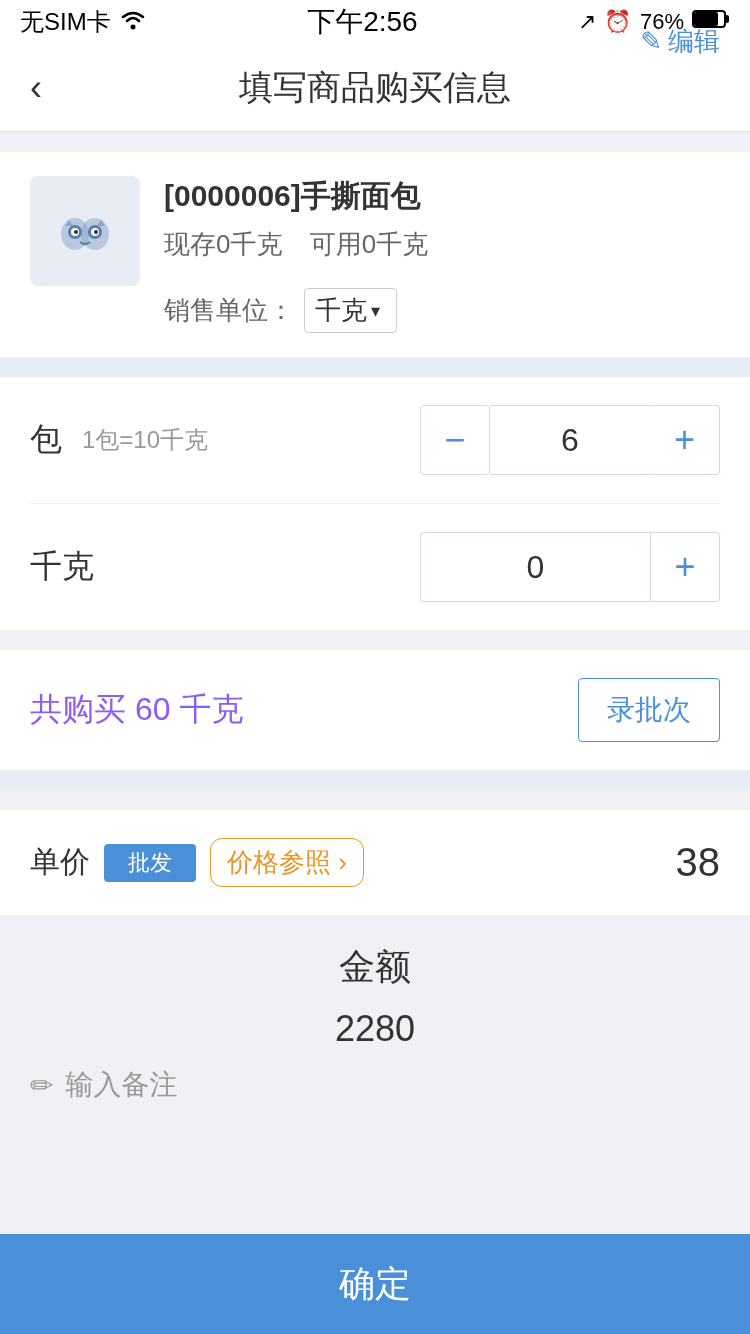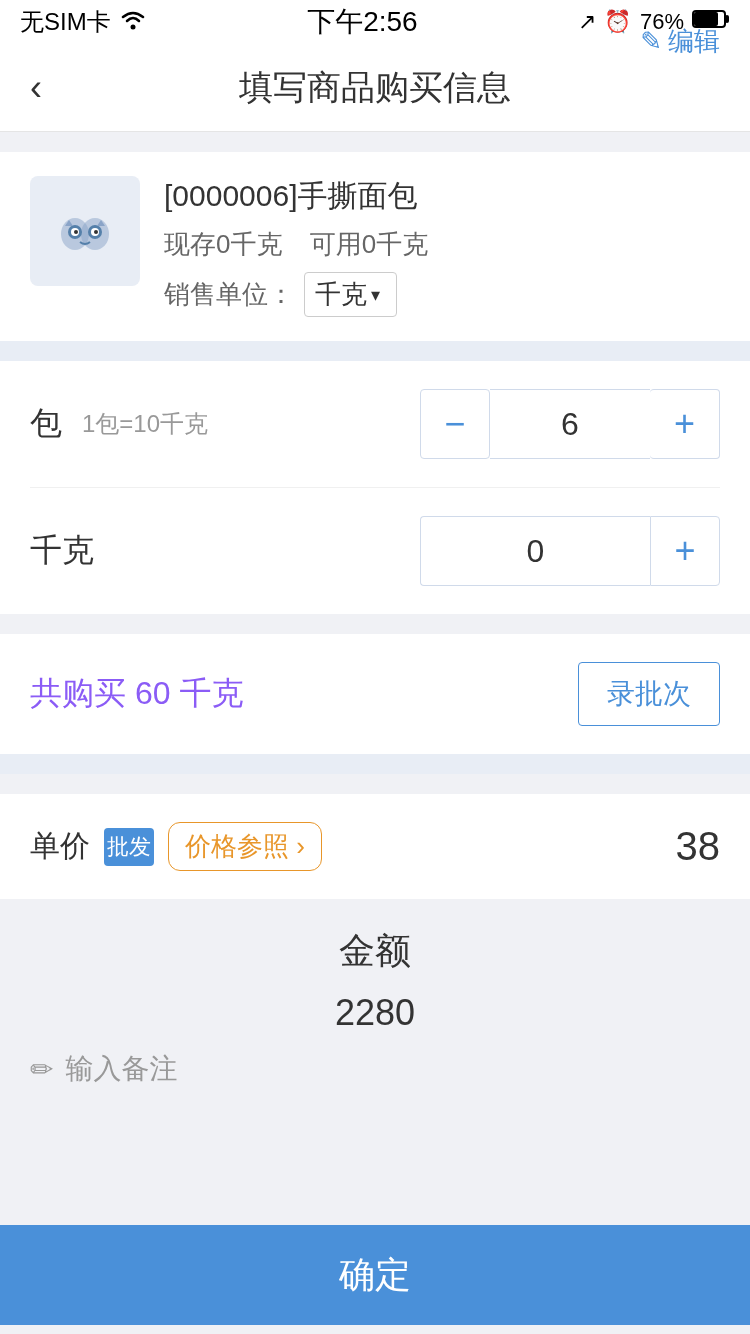--- a/index.html
+++ b/index.html
@@ -71,27 +71,27 @@
       align-items: center;
       justify-content: center;
       flex-shrink: 0;
       font-size: 36px;
       color: #8aa4c8;
     }
     .product-info { flex: 1; }
     .product-name {
       font-size: 30px;
       color: #333;
-      font-weight: 400;
+      font-weight: 700;
       margin-bottom: 10px;
     }
     .product-stock {
       font-size: 26px;
       color: #666;
-      margin-bottom: 10px;
+      margin-bottom: 26px;
     }
     .product-unit {
       display: flex;
       align-items: center;
       gap: 10px;
       font-size: 26px;
       color: #666;
     }
     .unit-select {
       border: 1px solid #ccc;
@@ -245,21 +245,21 @@
     .price-left {
       display: flex;
       align-items: center;
       gap: 14px;
     }
     .price-label { font-size: 30px; color: #333; }
     .price-tag {
       background: #4a90d9;
       color: #fff;
       font-size: 22px;
-      padding: 4px 3px;
+      padding: 4px 24px;
       border-radius: 4px;
     }
     .price-ref-btn {
       border: 1px solid #e8962a;
       border-radius: 12px;
       padding: 6px 16px;
       font-size: 26px;
       color: #e8962a;
       background: #fff;
       display: flex;
@@ -305,21 +305,21 @@
     
     .bottom-space {
       background: #f0f1f5;
       flex: 1;
       min-height: 340px;
     }
 
     
     .confirm-btn {
       position: fixed;
-      bottom: 9px;
+      bottom: 0;
       left: 0;
       width: 750px;
       height: 100px;
       background: #4a90d9;
       color: #fff;
       font-size: 36px;
       display: flex;
       align-items: center;
       justify-content: center;
       cursor: pointer;

